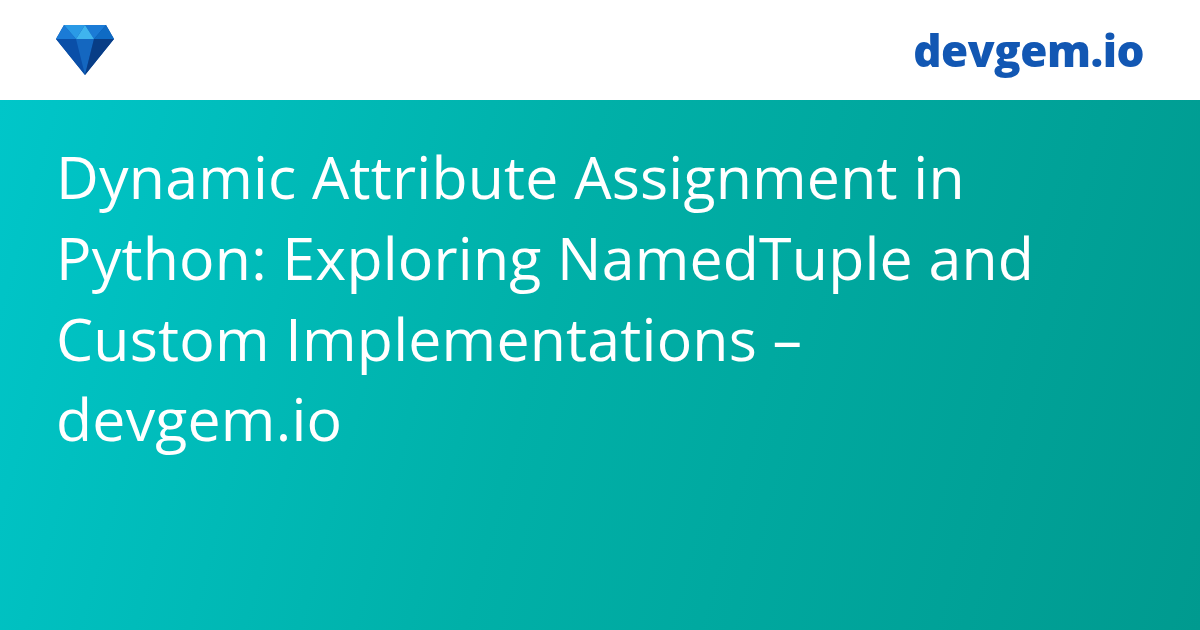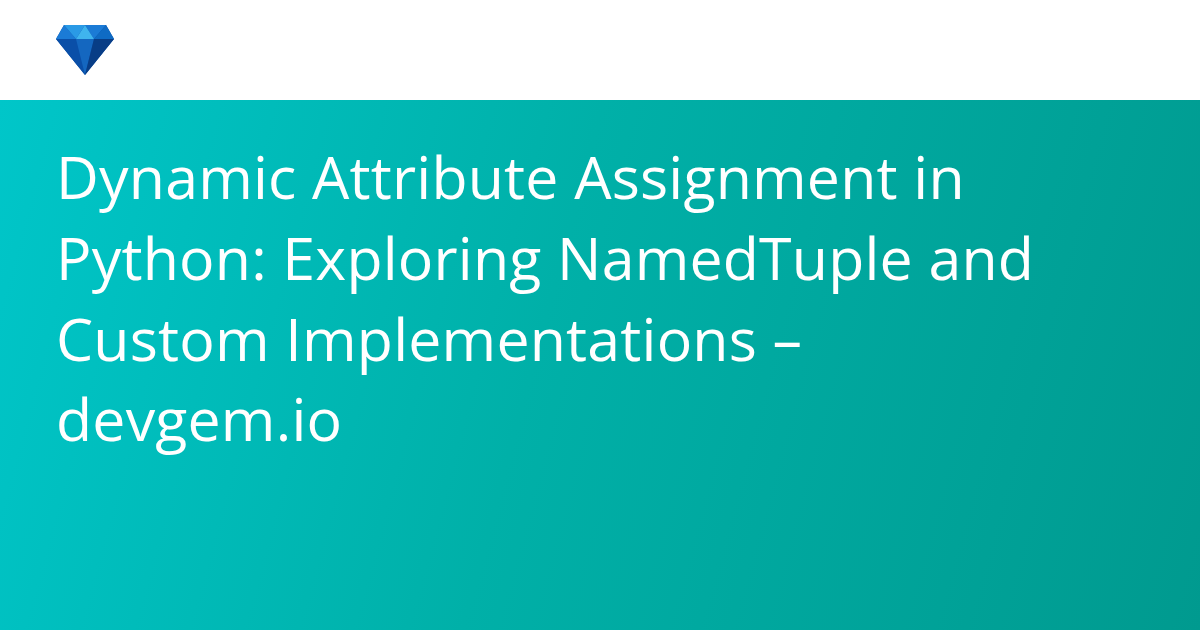--- a/index.html
+++ b/index.html
@@ -45,17 +45,18 @@
       <polygon points="8,0 20,14 0,14" fill="#1b7bd6"></polygon>
       <polygon points="8,0 29,0 20,14" fill="#2a9ae6"></polygon>
       <polygon points="29,0 50,0 38,14" fill="#1b7bd6"></polygon>
       <polygon points="29,0 38,14 20,14" fill="#3fb4ee"></polygon>
       <polygon points="50,0 58,14 38,14" fill="#0f6bc4"></polygon>
       <polygon points="0,14 20,14 29,50" fill="#0a4fa8"></polygon>
       <polygon points="20,14 38,14 29,50" fill="#1467c0"></polygon>
       <polygon points="38,14 58,14 29,50" fill="#083d86"></polygon>
     </svg>
   </div>
+  <div class="brand">devgem.io</div>
 </div>
 
 <div class="hero">
   <h1 class="title">Dynamic Attribute Assignment in Python: Exploring NamedTuple and Custom Implementations – devgem.io</h1>
 </div>
 
 </body></html>

